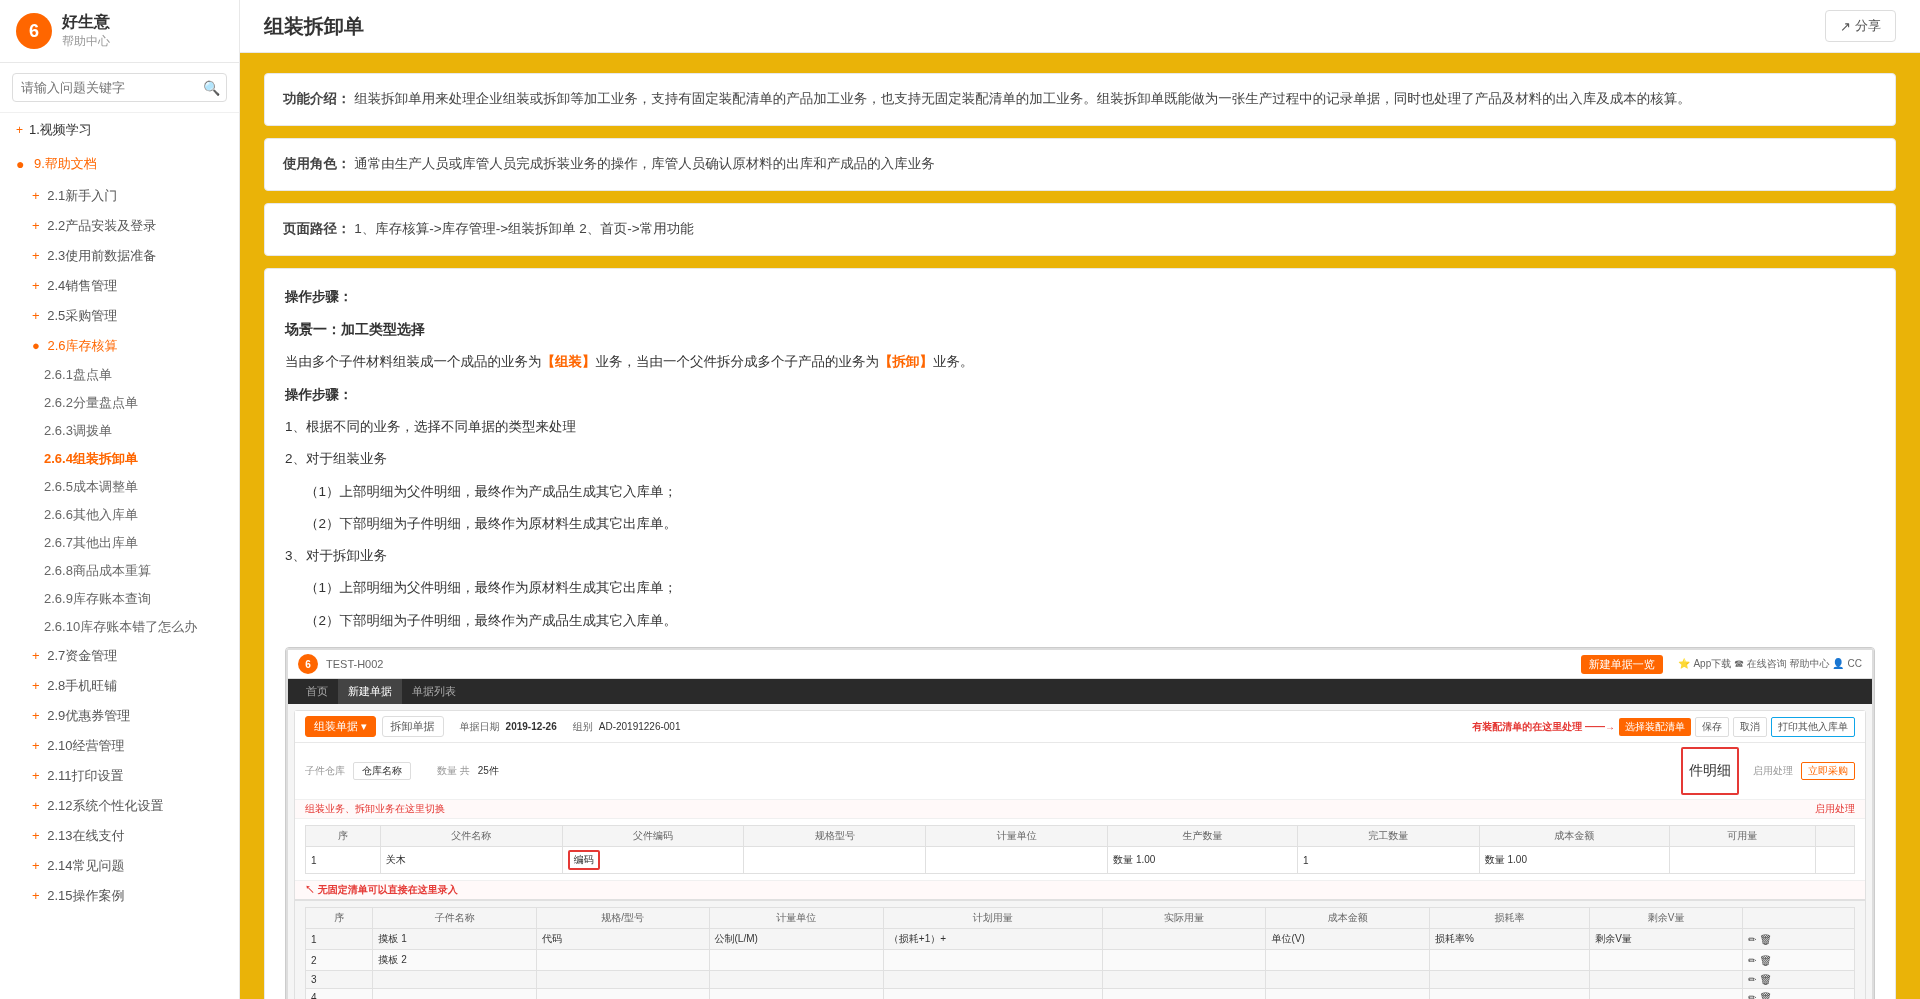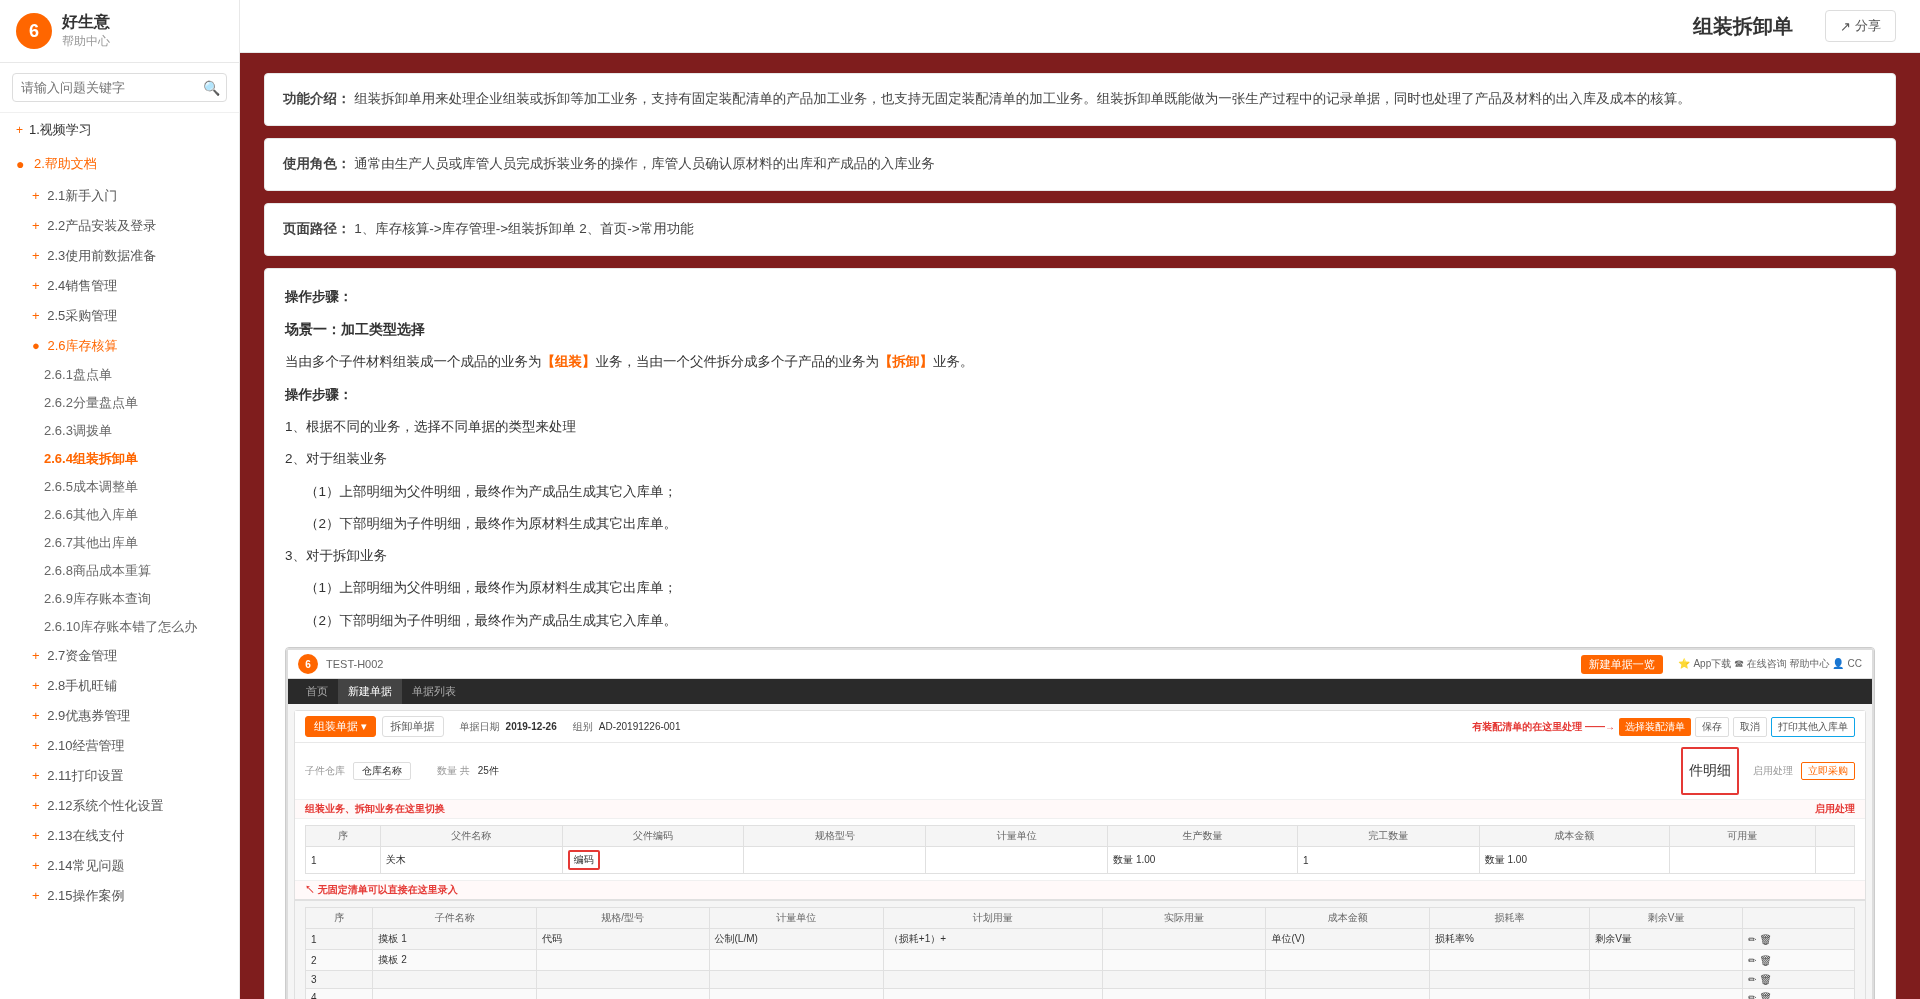--- a/index.html
+++ b/index.html
@@ -92,22 +92,21 @@
       flex-direction: column;
       overflow: hidden;
       background: #f5f5f5;
     }
     #topbar {
       background: #fff;
       border-bottom: 1px solid #e8e8e8;
       padding: 10px 24px;
       display: flex;
       align-items: center;
-      justify-content: flex-end;
-      gap: 32px;
+      justify-content: space-between;
     }
     #page-title-bar {
       font-size: 20px;
       font-weight: 600;
       color: #333;
     }
     .share-btn {
       border: 1px solid #ddd;
       background: #fff;
       border-radius: 4px;
@@ -117,21 +116,21 @@
       color: #555;
       display: flex;
       align-items: center;
       gap: 4px;
     }
 
     #content-area {
       flex: 1;
       overflow-y: auto;
       padding: 20px 24px;
-      background: #7f1d1d;
+      background: #eab308;
     }
 
     .info-block {
       background: #fff;
       border: 1px solid #e8e8e8;
       border-radius: 4px;
       padding: 14px 18px;
       margin-bottom: 12px;
       font-size: 13.5px;
       line-height: 1.7;
@@ -263,21 +262,21 @@
 
   <div class="nav-tree">
 
     <div class="nav-section">
       <span class="plus">+</span>
       <span>1.视频学习</span>
     </div>
 
     <div class="nav-section active">
       <span class="minus">●</span>
-      <span>2.帮助文档</span>
+      <span>9.帮助文档</span>
     </div>
 
     <div>
       <span class="nav-sub-item">
         <span style="color:#f60;margin-right:4px;">+</span>
         <span>2.1新手入门</span>
       </span>
       <span class="nav-sub-item">
         <span style="color:#f60;margin-right:4px;">+</span>
         <span>2.2产品安装及登录</span>
@@ -435,21 +434,21 @@
               <span style="color:#999;">子件仓库</span>
               <span style="border:1px solid #ddd;border-radius:2px;padding:1px 8px;color:#333;">仓库名称</span>
               <span style="color:#999;margin-left:18px;">数量 共 </span>
               <span style="color:#333;">25件</span>
               <span style="flex:1;"></span>
               <div style="border:2px solid #e53935;padding:13px 6px;border-radius:2px;font-size:14px;color:#333;background:#fff;">件明细</div>
               <span style="color:#999;margin-left:6px;">启用处理</span>
               <button style="border:1px solid #f60;color:#f60;background:#fff;border-radius:2px;padding:1px 6px;font-size:10px;">立即采购</button>
             </div>
 
-            <div style="padding:2px 10px;background:#fff9f9;border-bottom:1px solid #f0f0f0;font-size:10px;color:#e53935;font-weight:bold;">
+            <div style="padding:2px 10px;background:#fff9f9;border-bottom:1px solid #f0f0f0;font-size:10px;color:#e53935;font-weight:normal;">
               组装业务、拆卸业务在这里切换
               <span style="float:right;color:#e53935;">启用处理</span>
             </div>
 
             <div style="padding:6px 10px;background:#fff;">
               <table class="app-table" style="width:100%;">
                 <thead>
                   <tr>
                     <th>序</th>
                     <th>父件名称</th>

